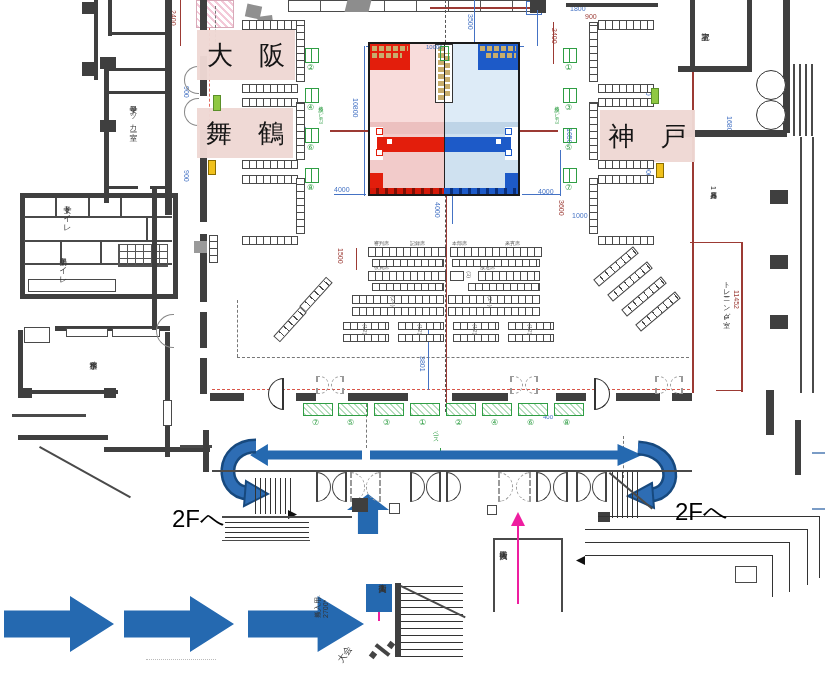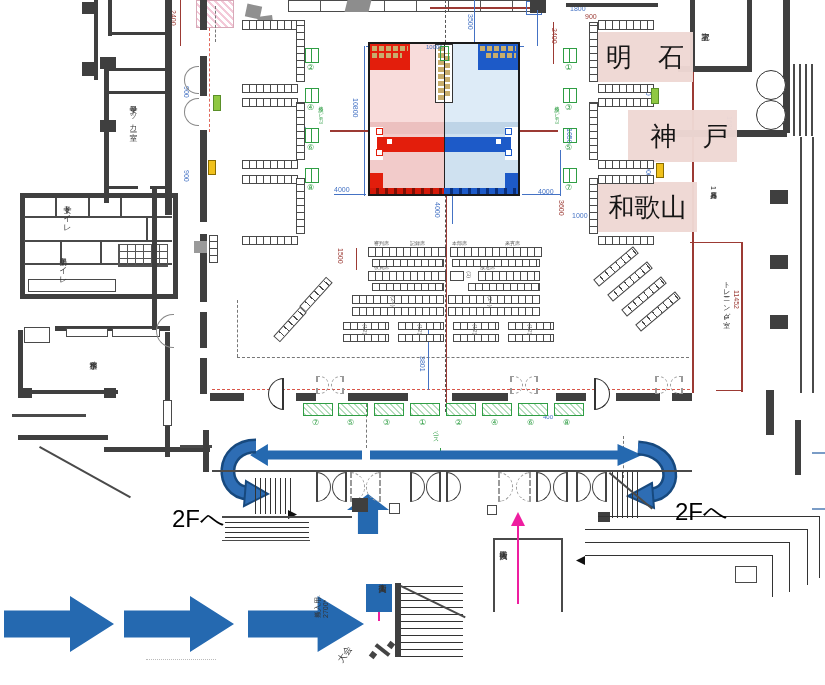--- a/index.html
+++ b/index.html
@@ -233,28 +233,28 @@
   <div class="wall" style="left:770px;top:255px;width:18px;height:14px;"></div>
   <div class="wall" style="left:770px;top:315px;width:18px;height:14px;"></div>
   <div class="wall" style="left:766px;top:390px;width:8px;height:45px;"></div>
   <div class="wall" style="left:795px;top:420px;width:6px;height:55px;"></div>
   <div class="vtext" style="left:710px;top:186px;font-size:7px;">器具庫1</div>
   <div class="vtext" style="left:723px;top:276px;font-size:7px;">トレーニング室1</div>
   <div class="dim red vdim" style="left:733px;top:290px;">11452</div>
   <div class="abs" style="left:812px;top:452px;width:13px;height:2px;background:#7a9cc6;"></div>
   <div class="abs" style="left:812px;top:508px;width:13px;height:2px;background:#7a9cc6;"></div>
 
-  <div class="teamlabel" style="left:597px;top:32px;width:96px;height:50px;">
-      <span>明　石</span>
-    </div>
-  <div class="teamlabel" style="left:628px;top:110px;width:95px;height:52px;padding-left:14px;">
+  <div class="teamlabel" style="left:197px;top:30px;width:98px;height:50px;">
+      <span>大　阪</span>
+    </div>
+  <div class="teamlabel" style="left:197px;top:108px;width:96px;height:50px;">
+      <span>舞　鶴</span>
+    </div>
+  <div class="teamlabel" style="left:600px;top:110px;width:95px;height:52px;">
       <span>神　戸</span>
-    </div>
-  <div class="teamlabel" style="left:598px;top:182px;width:99px;height:50px;">
-      <span>和歌山</span>
     </div>
 
   <div class="cells" style="left:242px;top:20px;width:56px;height:10px;"></div>
   <div class="lcells" style="left:296px;top:20px;width:9px;height:62px;"></div>
   <div class="cells" style="left:242px;top:84px;width:56px;height:9px;"></div>
   <div class="cells" style="left:242px;top:98px;width:56px;height:9px;"></div>
   <div class="lcells" style="left:296px;top:102px;width:9px;height:58px;"></div>
   <div class="cells" style="left:242px;top:160px;width:56px;height:9px;"></div>
   <div class="cells" style="left:242px;top:175px;width:56px;height:9px;"></div>
   <div class="lcells" style="left:296px;top:178px;width:9px;height:56px;"></div>

